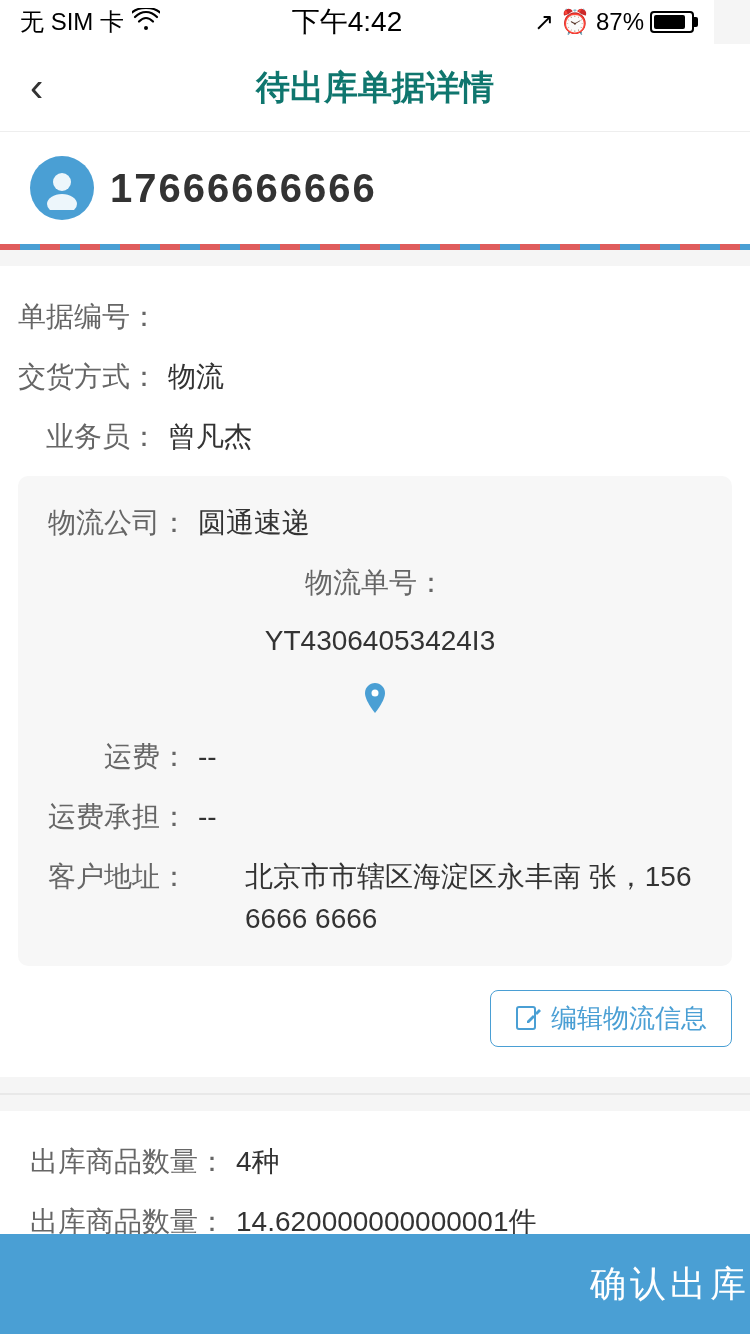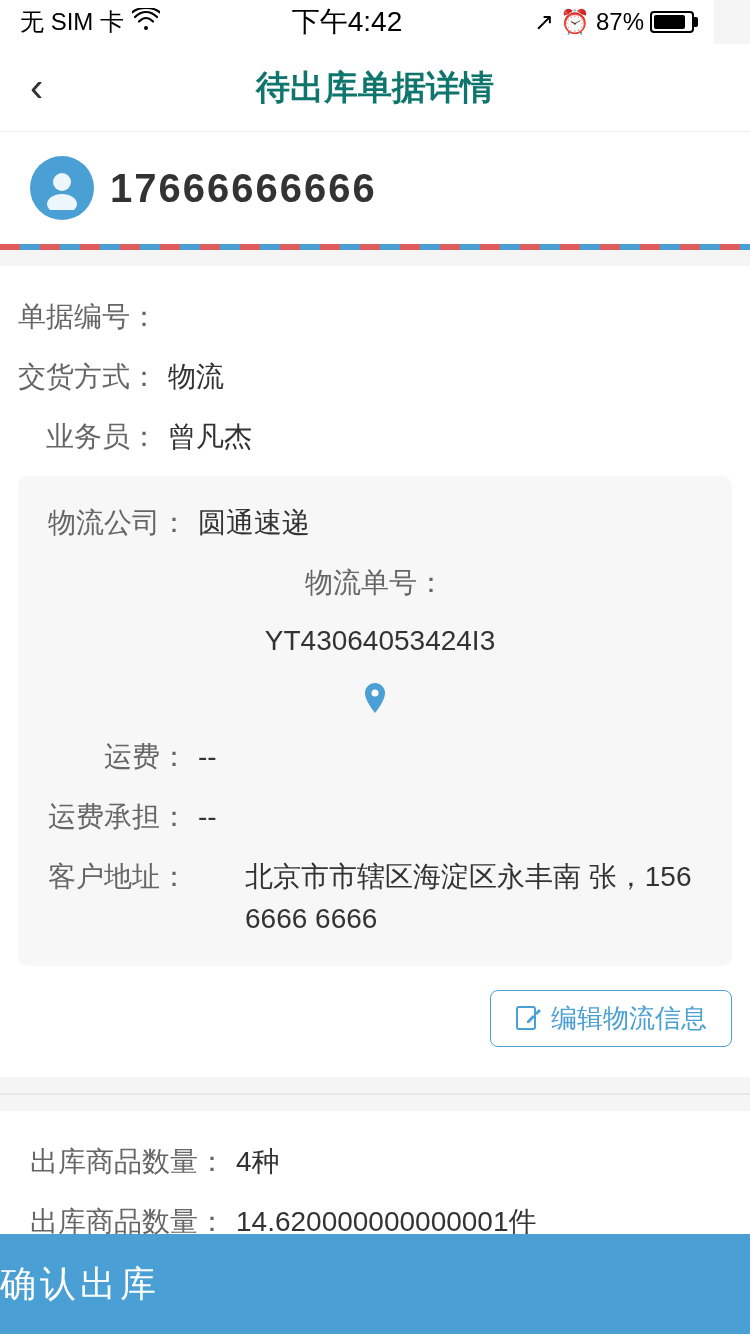--- a/index.html
+++ b/index.html
@@ -235,21 +235,21 @@
     
     .confirm-btn-wrap {
       position: fixed;
       bottom: 0;
       left: 0;
       width: 750px;
       background: #4a9fd4;
       height: 100px;
       display: flex;
       align-items: center;
-      justify-content: flex-start;
+      justify-content: flex-end;
       cursor: pointer;
     }
     .confirm-btn-text {
       color: #fff;
       font-size: 36px;
       font-weight: 500;
       letter-spacing: 4px;
     }
   </style>
 </head>

